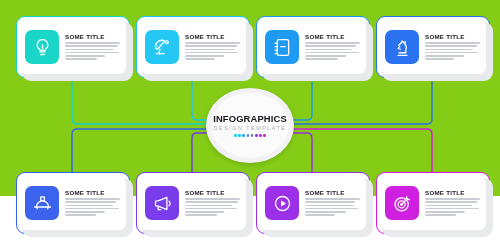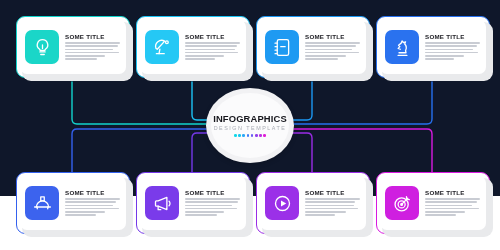--- a/index.html
+++ b/index.html
@@ -2,21 +2,21 @@
 <html><head>
 <meta charset="utf-8">
 <style>
   * { box-sizing: border-box; margin: 0; padding: 0; }
   html, body {
     width: 500px; height: 250px;
     background: #ffffff;
     font-family: "Liberation Sans", sans-serif;
     overflow: hidden;
   }
-  #stage { position: relative; width: 500px; height: 196px; background: #0f172a; }
+  #stage { position: relative; width: 500px; height: 196px; background: #84cc16; }
 
   #wires { position: absolute; left: 0; top: 0; width: 500px; height: 250px; }
 
   .card {
     position: absolute;
     width: 114px; height: 62px;
     background: #ffffff;
     border: 1.4px solid #00d9d0;
     border-radius: 9px;
     display: flex;

